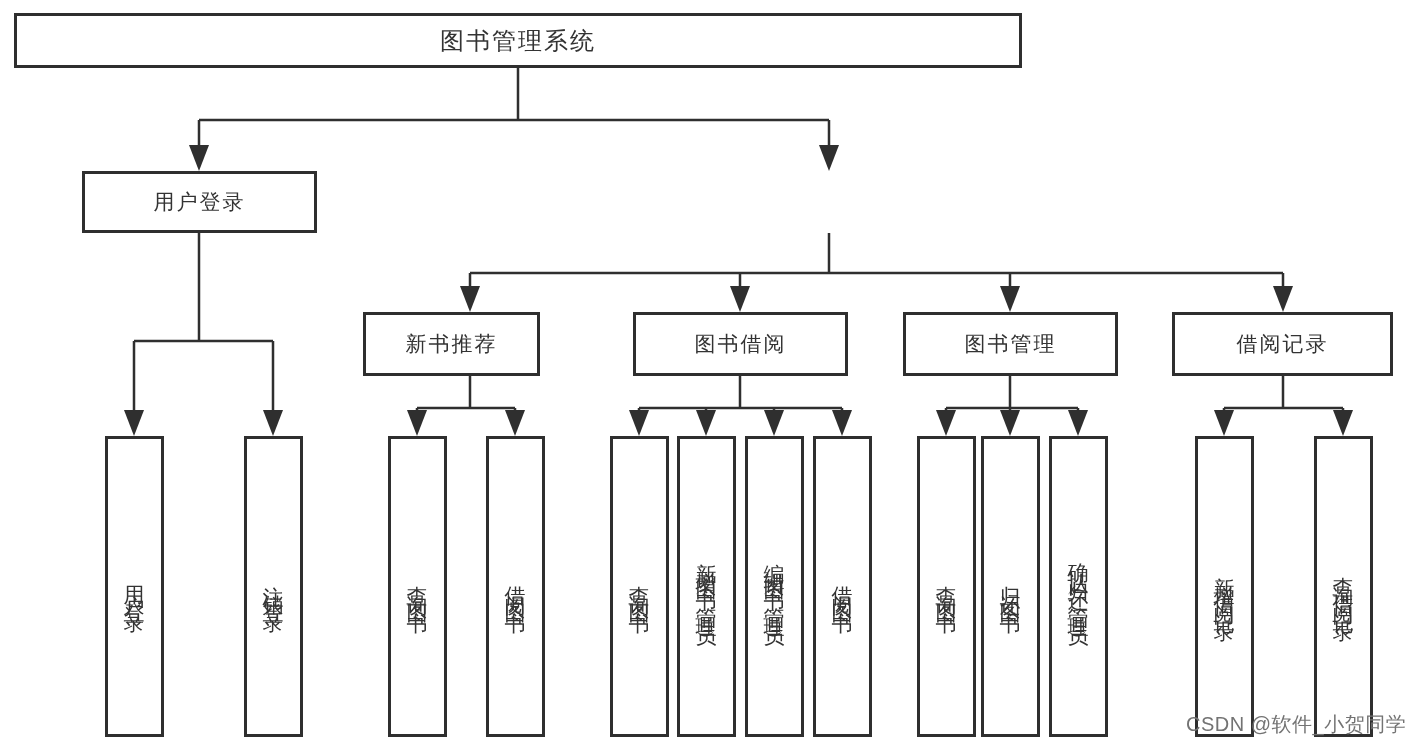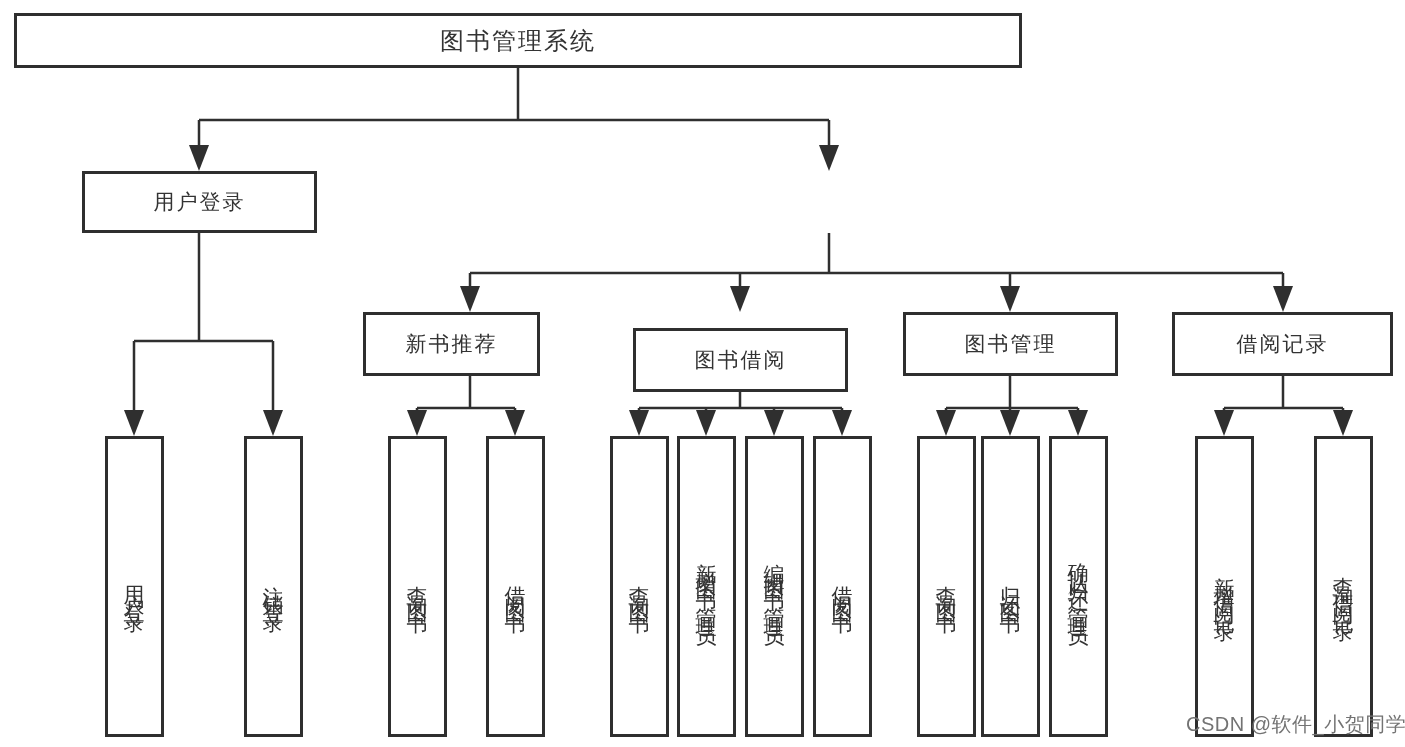--- a/index.html
+++ b/index.html
@@ -103,21 +103,21 @@
       <polygon points="1214,410 1234,410 1224,436"></polygon>
       <polygon points="1333,410 1353,410 1343,436"></polygon>
     </g>
   </svg>
 
   <div class="node hnode root-node" style="left:14px;top:13px;width:1008px;height:55px">图书管理系统</div>
 
   <div class="node hnode" style="left:82px;top:171px;width:235px;height:62px">用户登录</div>
 
   <div class="node hnode" style="left:363px;top:312px;width:177px;height:64px">新书推荐</div>
-  <div class="node hnode" style="left:633px;top:328px;width:215px;height:64px">图书借阅</div>
+  <div class="node hnode" style="left:633px;top:312px;width:215px;height:64px">图书借阅</div>
   <div class="node hnode" style="left:903px;top:312px;width:215px;height:64px">图书管理</div>
   <div class="node hnode" style="left:1172px;top:312px;width:221px;height:64px">借阅记录</div>
 
   <div class="node vnode" style="left:105px">
     <span class="vtext">用户登录</span>
   </div>
   <div class="node vnode" style="left:244px">
     <span class="vtext">注销登录</span>
   </div>
 

